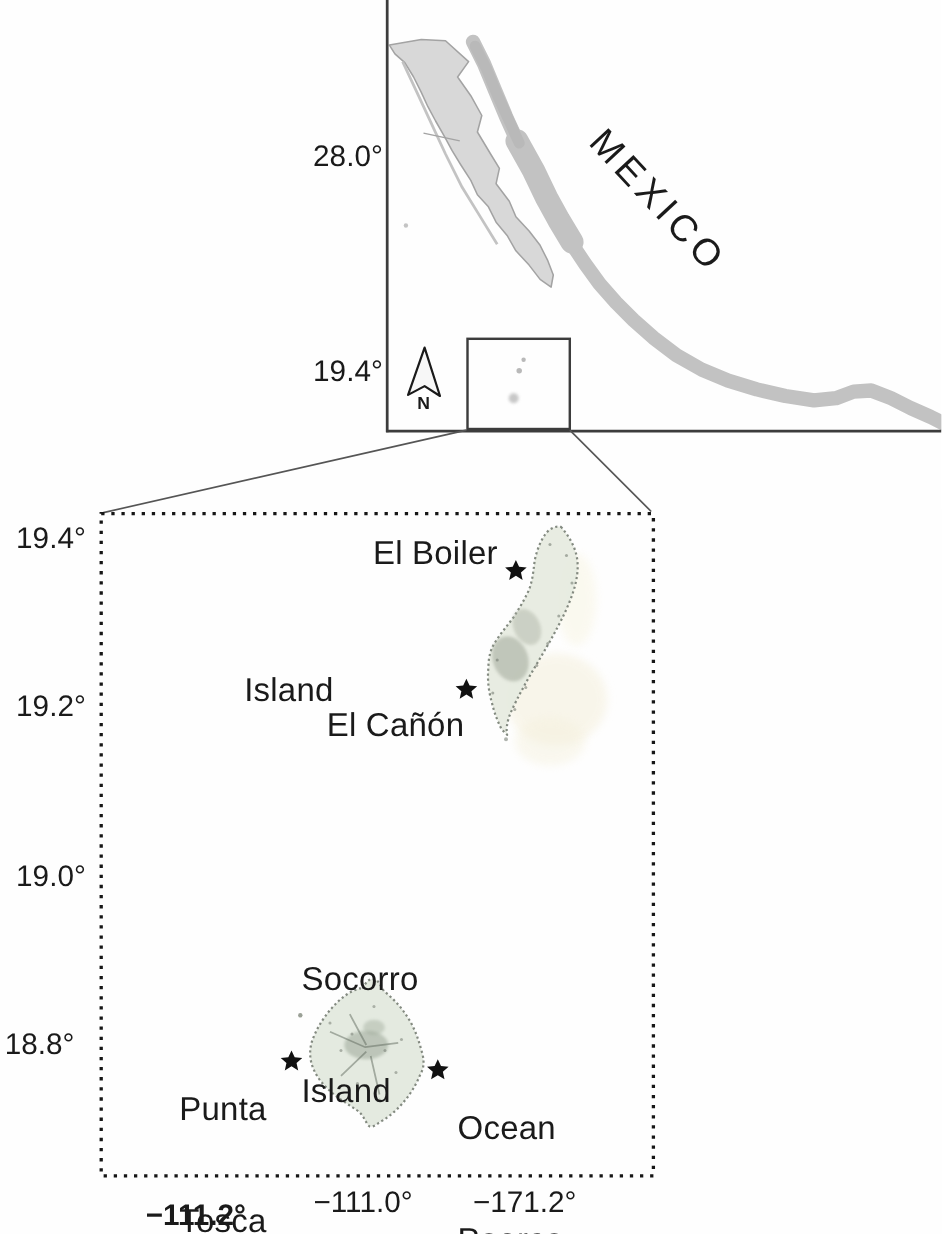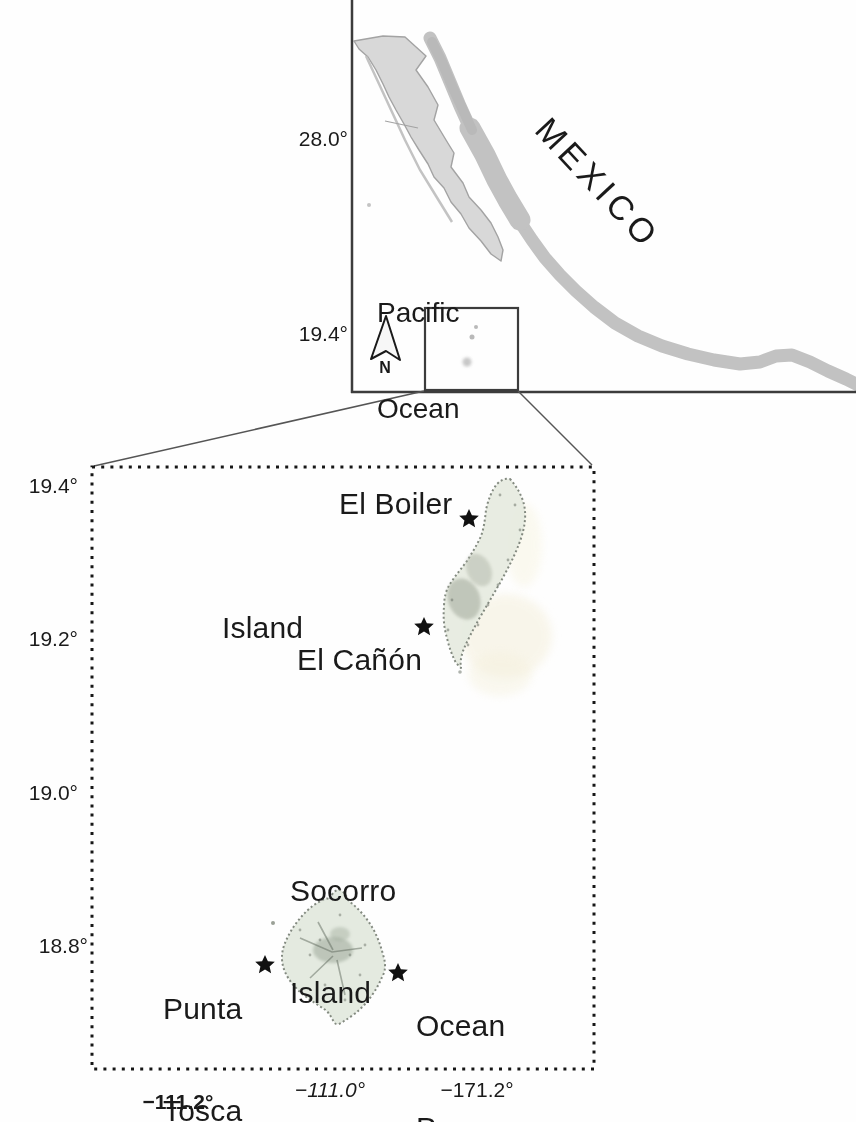--- a/index.html
+++ b/index.html
@@ -3,21 +3,21 @@
 <meta charset="utf-8">
 <style>
   html,body{margin:0;padding:0;background:#ffffff;}
   .figure{
     position:relative;width:856px;height:1122px;background:#fefefe;overflow:hidden;
     font-family:"Liberation Sans", sans-serif;color:#1a1a1a;
   }
   svg.layer{position:absolute;left:0;top:0;}
   .lbl{position:absolute;white-space:pre;line-height:1.12;}
   .place{font-size:30px;line-height:34px;letter-spacing:0.2px;}
-  .tick{font-size:21px;}
+  .tick{font-size:27px;}
   .tick-right{width:72px;text-align:right;}
   .lon{transform:translateX(-50%);}
   .country{
     font-size:34px;letter-spacing:5px;font-weight:400;
     transform:rotate(47deg);transform-origin:left top;
   }
   .ocean{font-size:28px;line-height:32px;}
   .north-n{font-size:16px;font-weight:700;width:30px;text-align:center;}
 </style>
 </head>
@@ -99,43 +99,39 @@
     <rect x="92" y="467" width="502" height="602" fill="none" stroke="#161616" stroke-width="3" stroke-dasharray="3 6.2"></rect>
 
     <use href="#star" x="469" y="519" fill="#111111"></use>
     <use href="#star" x="424" y="627" fill="#111111"></use>
     <use href="#star" x="265" y="965" fill="#111111"></use>
     <use href="#star" x="398" y="973" fill="#111111"></use>
   </svg>
 
   <div class="lbl country" style="left:556px;top:110px;">MEXICO</div>
 
-  <div class="lbl ocean" style="left:377px;top:233px;">
-    <div>Pacific</div>
-    <div>Ocean</div>
-  </div>
 
   <div class="lbl tick tick-right" style="left:276px;top:127px;">28.0°</div>
   <div class="lbl tick tick-right" style="left:276px;top:322px;">19.4°</div>
 
   <div class="lbl north-n" style="left:370px;top:359px;">N</div>
 
   <div class="lbl tick tick-right" style="left:6px;top:474px;">19.4°</div>
   <div class="lbl tick tick-right" style="left:6px;top:627px;">19.2°</div>
   <div class="lbl tick tick-right" style="left:6px;top:781px;">19.0°</div>
-  <div class="lbl tick tick-right" style="left:16px;top:934px;">18.8°</div>
+  <div class="lbl tick tick-right" style="left:0;top:934px;text-align:center;">18.8°</div>
 
   <div class="lbl tick lon" style="left:178px;top:1090px;font-weight:bold;">−111.2°</div>
-  <div class="lbl tick lon" style="left:330px;top:1078px;font-style:italic;">−111.0°</div>
+  <div class="lbl tick lon" style="left:330px;top:1078px;">−111.0°</div>
   <div class="lbl tick lon" style="left:477px;top:1078px;">−171.2°</div>
 
   <div class="lbl place" style="left:222px;top:543px;">
     <div>Island</div>
   </div>
-  <div class="lbl place" style="left:290px;top:806px;">
+  <div class="lbl place" style="left:274px;top:806px;">
     <div>Socorro</div>
     <div>Island</div>
   </div>
 
   <div class="lbl place" style="left:297px;top:643px;">El Cañón</div>
   <div class="lbl place" style="left:339px;top:487px;">El Boiler</div>
   <div class="lbl place" style="left:163px;top:924px;">
     <div>Punta</div>
     <div>Tosca</div>
   </div>

